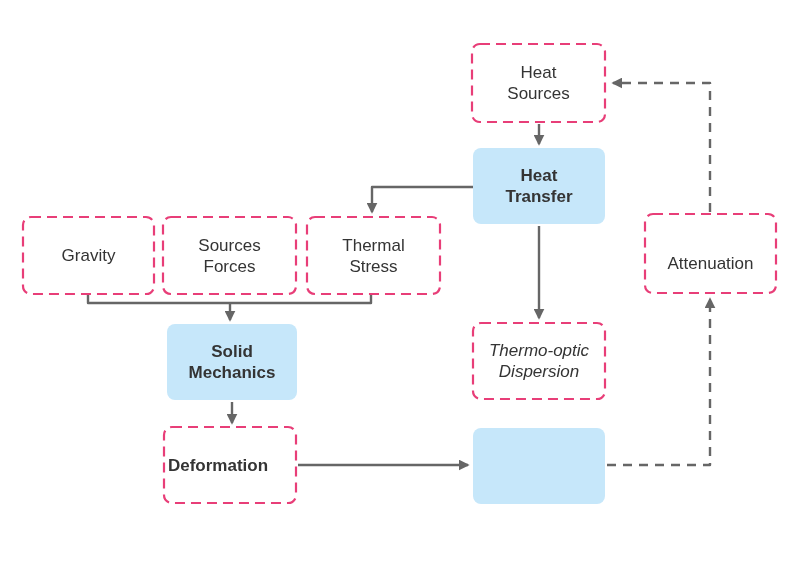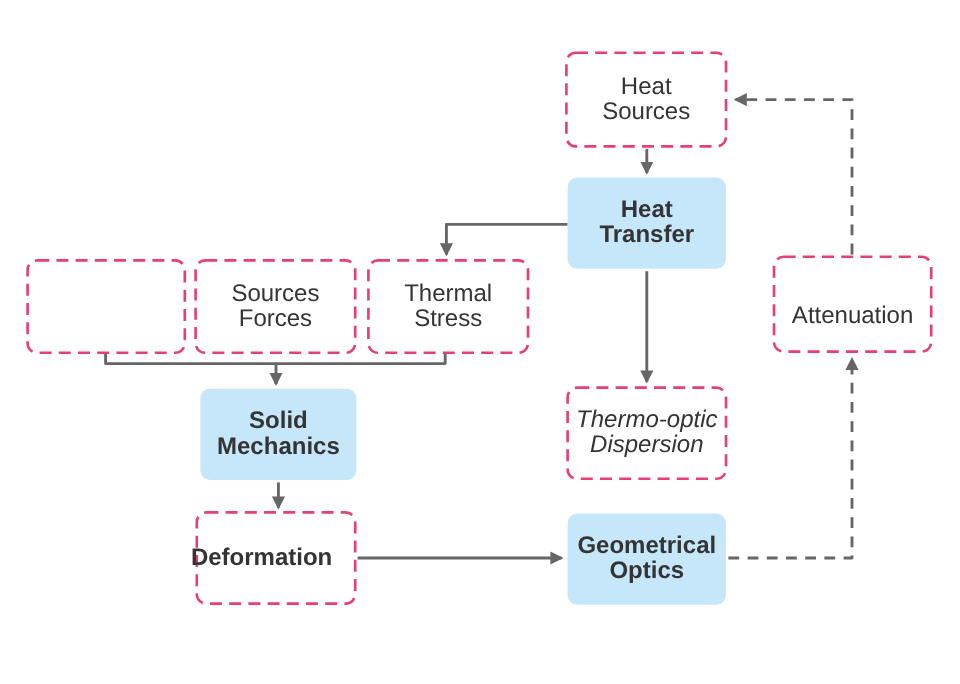--- a/index.html
+++ b/index.html
@@ -13,21 +13,21 @@
   #wires{position:absolute;left:0;top:0;width:800px;height:570px;}
   .box-dashed{fill:#ffffff;stroke:var(--accent-pink,#e83e78);stroke-width:2.2;stroke-dasharray:10 6;}
   .box-solid{fill:var(--node-fill-blue,#c6e7fa);stroke:none;}
   .edge-solid{fill:none;stroke:var(--arrow-gray,#666666);stroke-width:2.4;stroke-linejoin:round;stroke-linecap:butt;}
   .edge-dashed{fill:none;stroke:var(--arrow-gray,#666666);stroke-width:2.4;stroke-linejoin:round;stroke-dasharray:9 7;}
   .arrowhead{fill:var(--arrow-gray,#666666);}
   .node-label{
     position:absolute;
     display:flex;align-items:center;justify-content:center;
     text-align:center;white-space:pre-line;
-    font-size:20px;line-height:21px;
+    font-size:17px;line-height:21px;
     color:var(--text,#343434);
     pointer-events:none;
   }
   .node-label.bold{font-weight:700;}
 </style>
 </head>
 <body>
 
 <div id="stage">
 
@@ -57,26 +57,25 @@
     <rect class="box-dashed" x="164" y="427" width="132" height="76" rx="8"></rect>
     <rect class="box-dashed" x="473" y="323" width="132" height="76" rx="8"></rect>
     <rect class="box-solid" x="473" y="428" width="132" height="76" rx="8"></rect>
     <rect class="box-dashed" x="645" y="214" width="131" height="79" rx="8"></rect>
   </svg>
 
   <div class="node-label" style="left:472px;top:44px;width:133px;height:78px;">Heat
 Sources</div>
   <div class="node-label bold" style="left:473px;top:148px;width:132px;height:76px;">Heat
 Transfer</div>
+  <div class="node-label" style="left:23px;top:217px;width:131px;height:77px;">Gravity</div>
   <div class="node-label" style="left:163px;top:217px;width:133px;height:77px;">Sources
 Forces</div>
   <div class="node-label" style="left:307px;top:217px;width:133px;height:77px;">Thermal
 Stress</div>
   <div class="node-label bold" style="left:167px;top:324px;width:130px;height:76px;">Solid
 Mechanics</div>
   <div class="node-label" style="left:152px;top:427px;width:132px;height:76px;font-weight:bold;">Deformation</div>
   <div class="node-label" style="left:473px;top:323px;width:132px;height:76px;font-style:italic;">Thermo-optic
 Dispersion</div>
-  <div class="node-label bold" style="left:473px;top:428px;width:132px;height:76px;">Geometrical
-Optics</div>
   <div class="node-label" style="left:645px;top:224px;width:131px;height:79px;">Attenuation</div>
 
 </div>
 
 </body></html>

